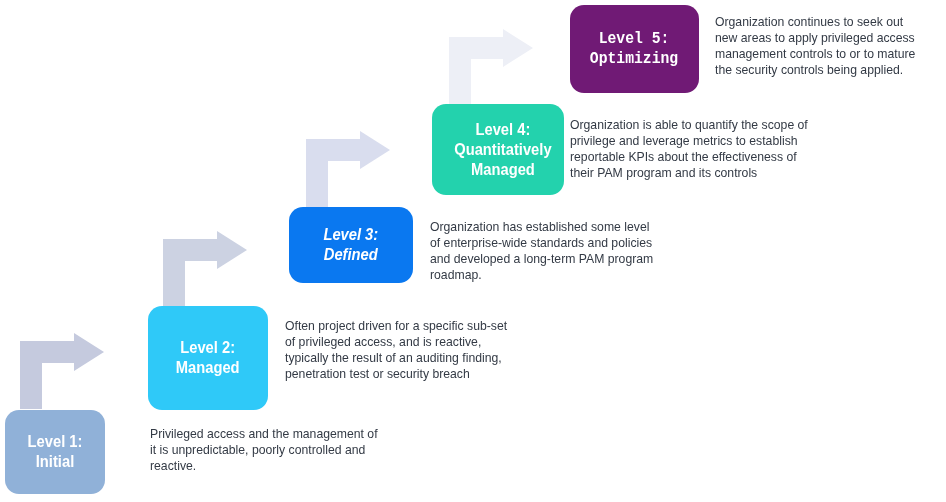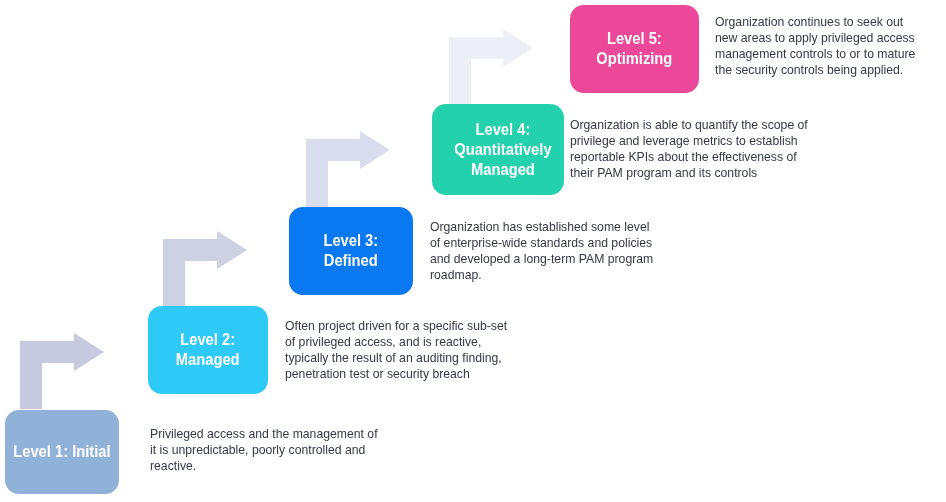--- a/index.html
+++ b/index.html
@@ -32,23 +32,23 @@
     font-size: 13px;
     line-height: 16px;
     color: #333a45;
     white-space: pre-line;
     transform: scaleX(0.94);
     transform-origin: 0 0;
   }
   .arrow { position: absolute; }
 
   
-  .b1 { left: 5px;   top: 410px; width: 114px; height: 84px; align-items: center; }
-  .b2 { left: 148px; top: 306px; width: 120px; height: 88px; }
-  .b3 { left: 289px; top: 207px; width: 124px; height: 88px; }
+  .b1 { left: 5px;   top: 410px; width: 100px; height: 84px; align-items: center; }
+  .b2 { left: 148px; top: 306px; width: 120px; height: 104px; }
+  .b3 { left: 289px; top: 207px; width: 124px; height: 76px; font-style: italic; }
   .b4 { left: 432px; top: 104px; width: 123px; height: 91px; }
   .b5 { left: 570px; top: 5px;   width: 129px; height: 88px; }
 
   
   .t1 { left: 150px; top: 426px; }
   .t2 { left: 285px; top: 318px; }
   .t3 { left: 430px; top: 219px; }
   .t4 { left: 570px; top: 117px; }
   .t5 { left: 715px; top: 14px;  }
 
@@ -104,21 +104,21 @@
   <div class="level-box b4" style="background-color: rgb(35, 210, 173); padding-left: 9px;">
     <span class="level-label">Level 4:
 Quantitatively
 Managed</span>
   </div>
   <div class="desc t4">Organization is able to quantify the scope of
 privilege and leverage metrics to establish
 reportable KPIs about the effectiveness of
 their PAM program and its controls</div>
 
-  <div class="level-box b5" style="background-color: #ec4899;">
+  <div class="level-box b5" style="background-color: #701a75; font-family: Liberation Mono, monospace;">
     <span class="level-label">Level 5:
 Optimizing</span>
   </div>
   <div class="desc t5">Organization continues to seek out
 new areas to apply privileged access
 management controls to or to mature
 the security controls being applied.</div>
 
 </div>
 

